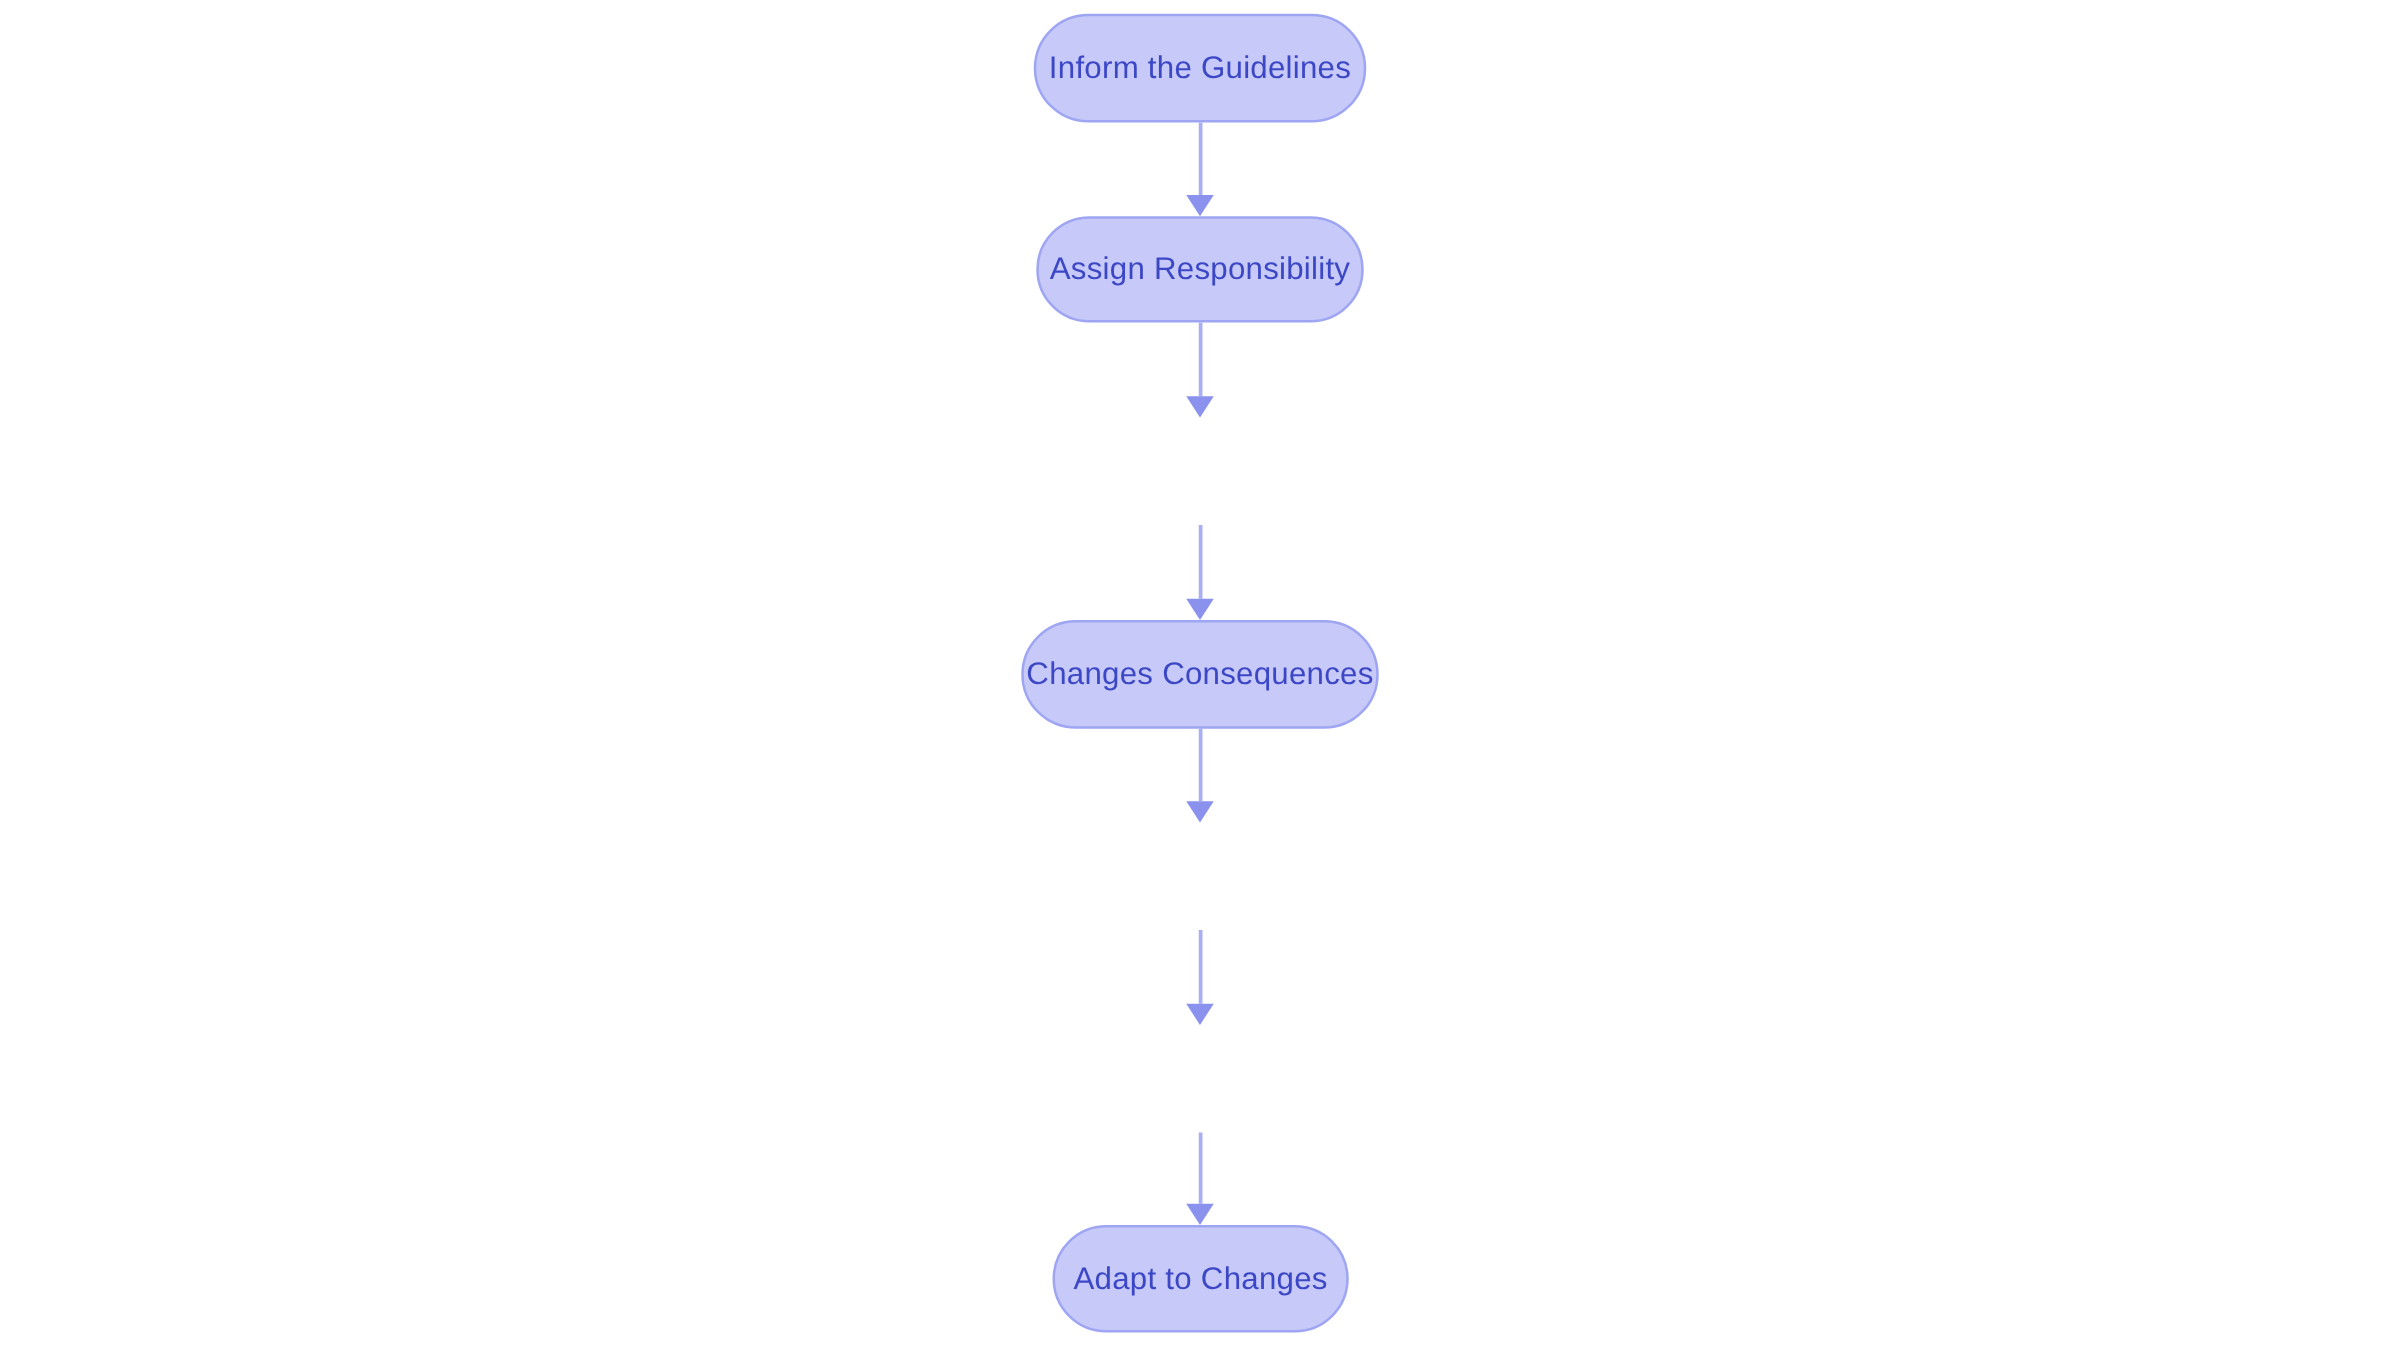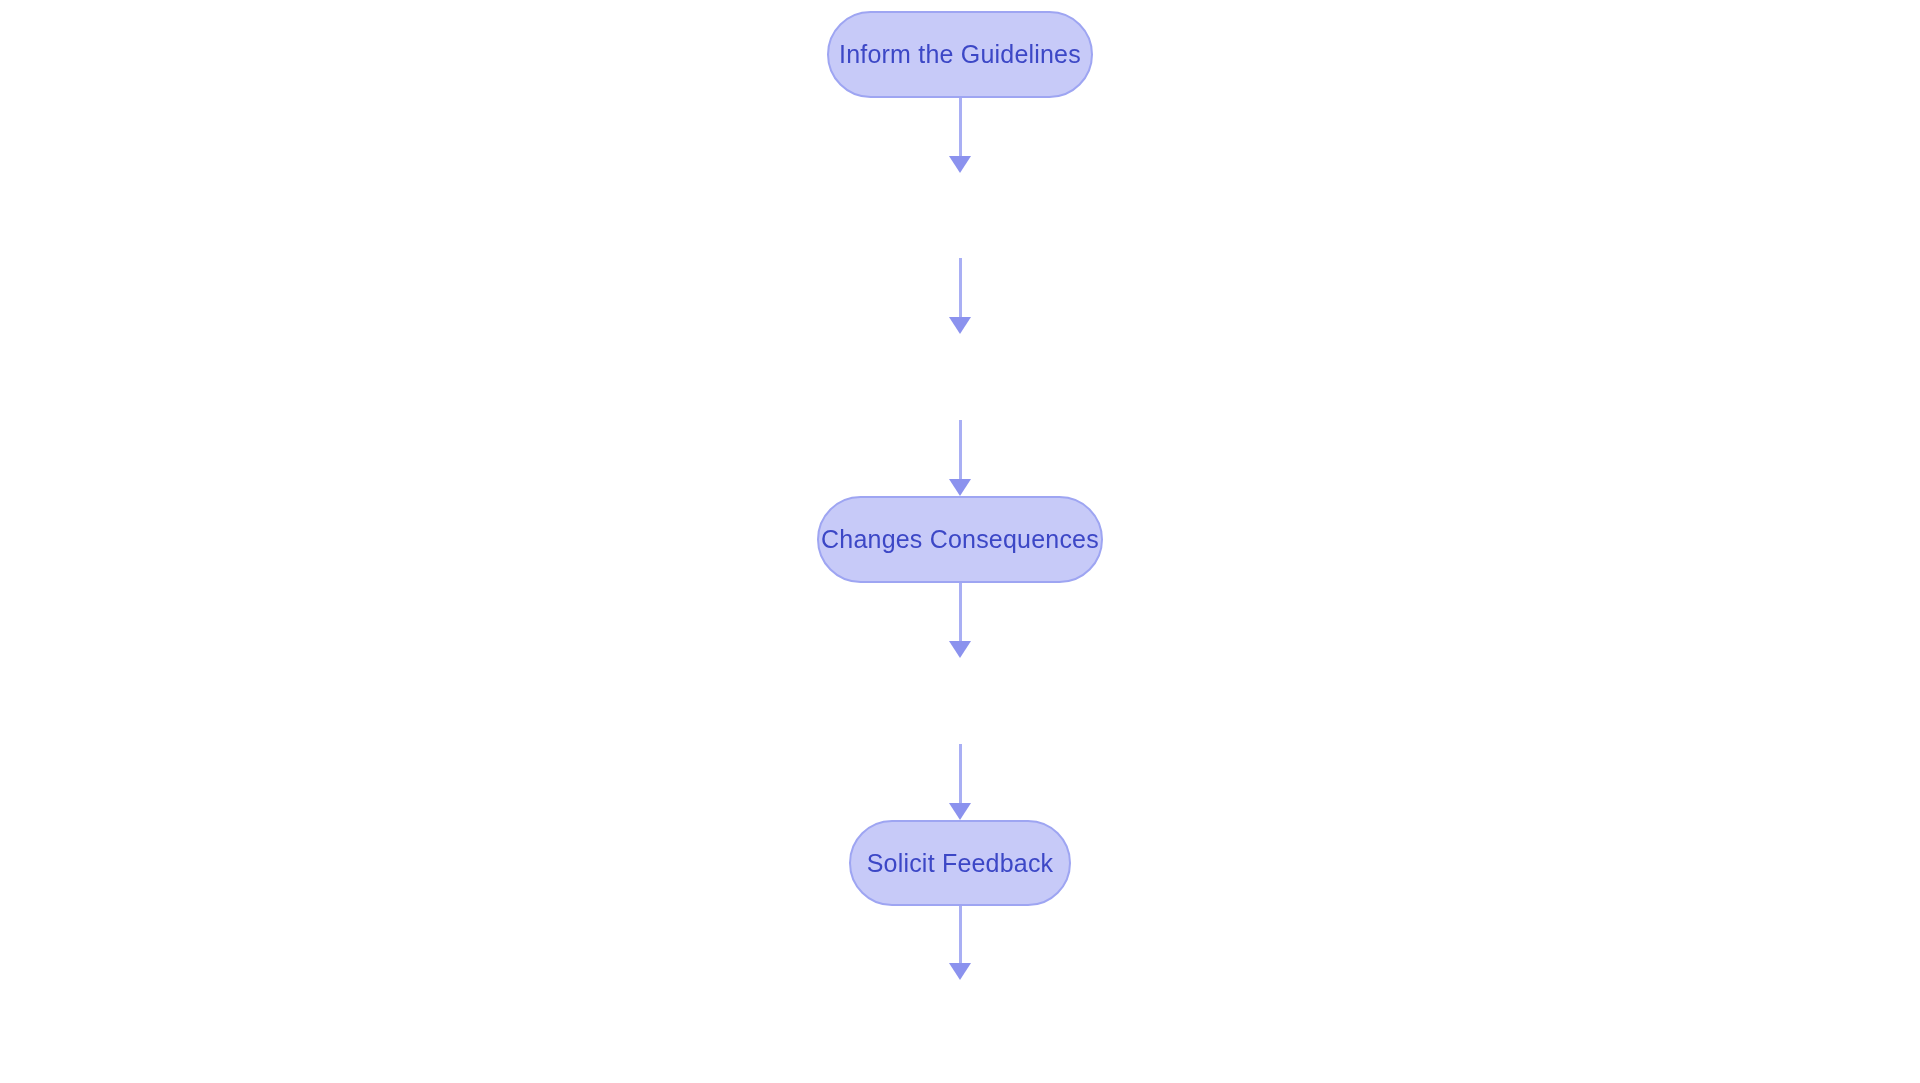--- a/index.html
+++ b/index.html
@@ -81,20 +81,23 @@
 
   <div class="node n1">
     <span class="node-label">Inform the Guidelines</span>
   </div>
 
   <div class="arrow a1">
     <div class="arrow-line"></div>
     <div class="arrow-head"></div>
   </div>
 
+  <div class="node n2">
+    <span class="node-label">Assign Responsibility</span>
+  </div>
 
   <div class="arrow a2">
     <div class="arrow-line"></div>
     <div class="arrow-head"></div>
   </div>
 
 
   <div class="arrow a3">
     <div class="arrow-line"></div>
     <div class="arrow-head"></div>
@@ -108,23 +111,23 @@
     <div class="arrow-line"></div>
     <div class="arrow-head"></div>
   </div>
 
 
   <div class="arrow a5">
     <div class="arrow-line"></div>
     <div class="arrow-head"></div>
   </div>
 
-  <div class="node n6">
-    <span class="node-label">Solicit Feedback</span>
-  </div>
 
   <div class="arrow a6">
     <div class="arrow-line"></div>
     <div class="arrow-head"></div>
   </div>
 
+  <div class="node n7">
+    <span class="node-label">Adapt to Changes</span>
+  </div>
 
 </div>
 
 </body></html>

